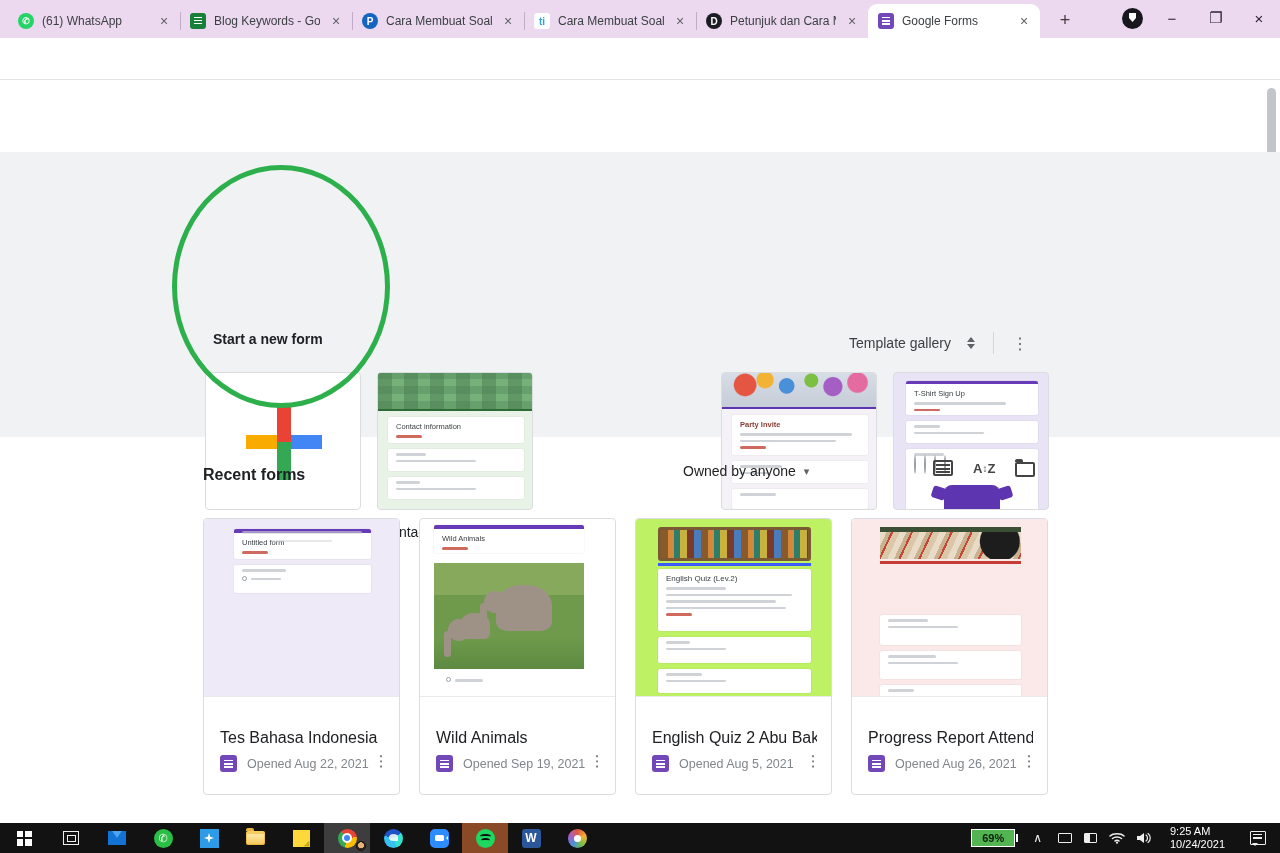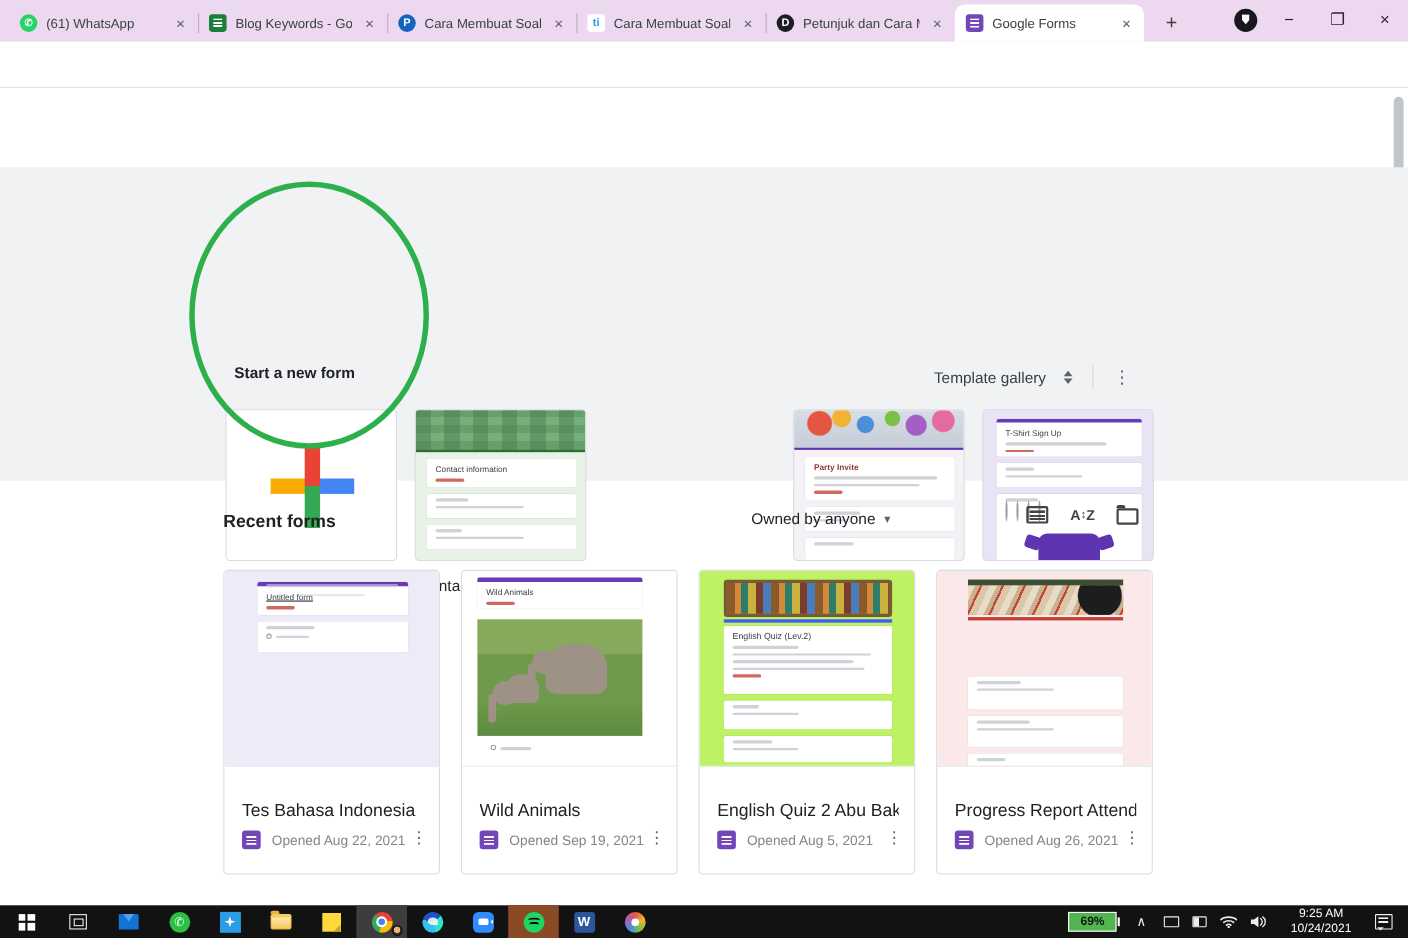--- a/index.html
+++ b/index.html
@@ -190,21 +190,21 @@
   .spotifyIco::after { content:""; position:absolute; left:5px; top:9px; width:9px; height:3px; border-top:2px solid #0d0d0d; border-radius:50%; }
   .wordIco { width:19px; height:19px; background:#2b579a; border-radius:3px; color:#fff; font-size:12px; font-weight:700; display:flex; align-items:center; justify-content:center; }
   .paintIco { width:19px; height:19px; border-radius:50%; background:conic-gradient(#e45642,#f2b233,#7bc043,#4a90d9,#a55fc4,#e45642); position:relative; }
   .paintIco::after { content:""; position:absolute; left:6px; top:6px; width:7px; height:7px; background:#fff; border-radius:50%; }
   .batteryBox { width:44px; height:18px; background:#53b552; border:1.5px solid #fff; display:flex; align-items:center; justify-content:center; font-size:11px; font-weight:700; color:#0c1c0c; position:relative; margin-left:12px; }
   .batteryBox::after { content:""; position:absolute; right:-4px; top:4px; width:2.5px; height:8px; background:#fff; }
   .trayChevron { color:#eee; font-size:12px; margin:0 10px 0 18px; }
   .trayIco { margin:0 6px; display:flex; align-items:center; }
   .monIco { width:14px; height:10px; border:1.4px solid #eee; border-radius:1px; }
   .tabIco { width:13px; height:10px; border:1.4px solid #eee; border-radius:1px; background:linear-gradient(90deg,#eee 0 5px, transparent 5px); }
-  .clock { color:#fff; font-size:11px; text-align:center; line-height:13px; margin:0 10px 0 12px; min-width:62px; }
+  .clock { color:#fff; font-size:11px; text-align:left; line-height:13px; margin:0 10px 0 12px; min-width:62px; }
   .actionCenter { width:16px; height:14px; border:1.5px solid #eee; border-radius:1px; position:relative; margin:0 14px 0 8px; }
   .actionCenter::before { content:""; position:absolute; left:2px; top:2px; width:9px; height:6px;
      background:linear-gradient(#eee 0 1.5px, transparent 1.5px 3.5px, #eee 3.5px 5px, transparent 0); }
   .actionCenter::after { content:""; position:absolute; left:1px; bottom:-5px; width:0; height:0; border:3px solid transparent; border-top-color:#eee; }
 
   .wifiIco, .volIco { display:block; }
 </style>
 </head>
 <body>
 
@@ -380,21 +380,21 @@
   </div>
 
   <div class="viewIcons">
     <span class="listIcon"></span>
     <span class="azIcon">A<span style="font-size:10px; font-weight:400;">↕</span>Z</span>
     <span class="folderIcon"></span>
   </div>
 
   <div class="rcard" style="left:203px;">
     <div class="rthumb rt1">
-      <div class="mini" style="left:30px; top:10px; width:137px; height:30px;text-decoration:underline;">
+      <div class="mini" style="left:30px; top:10px; width:137px; height:30px;">
         <div class="purpleBar"></div>
         <div class="ttitle">Untitled form</div>
         <div class="tline red"></div>
       </div>
       <div class="mini" style="left:30px; top:46px; width:137px; height:28px;">
         <div class="tline" style="width:44px;"></div>
         <div style="display:flex;">
             <span class="radio"></span>
             <span class="tline" style="width:30px; margin:6px 0 0 4px;"></span>
           </div>

